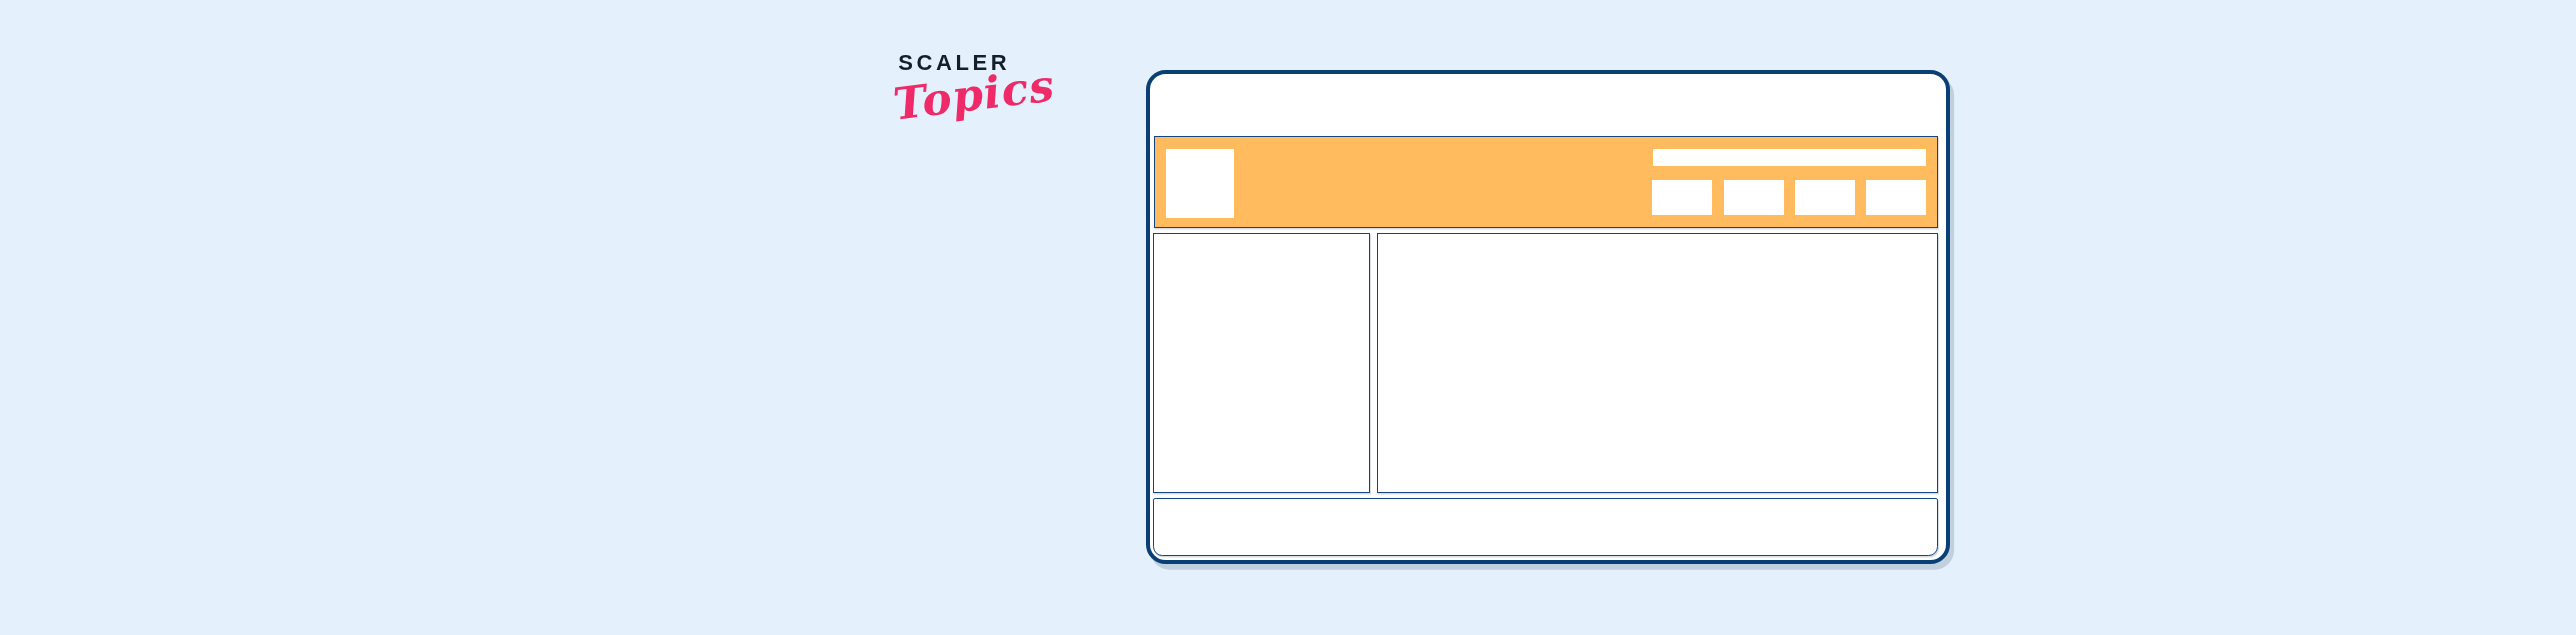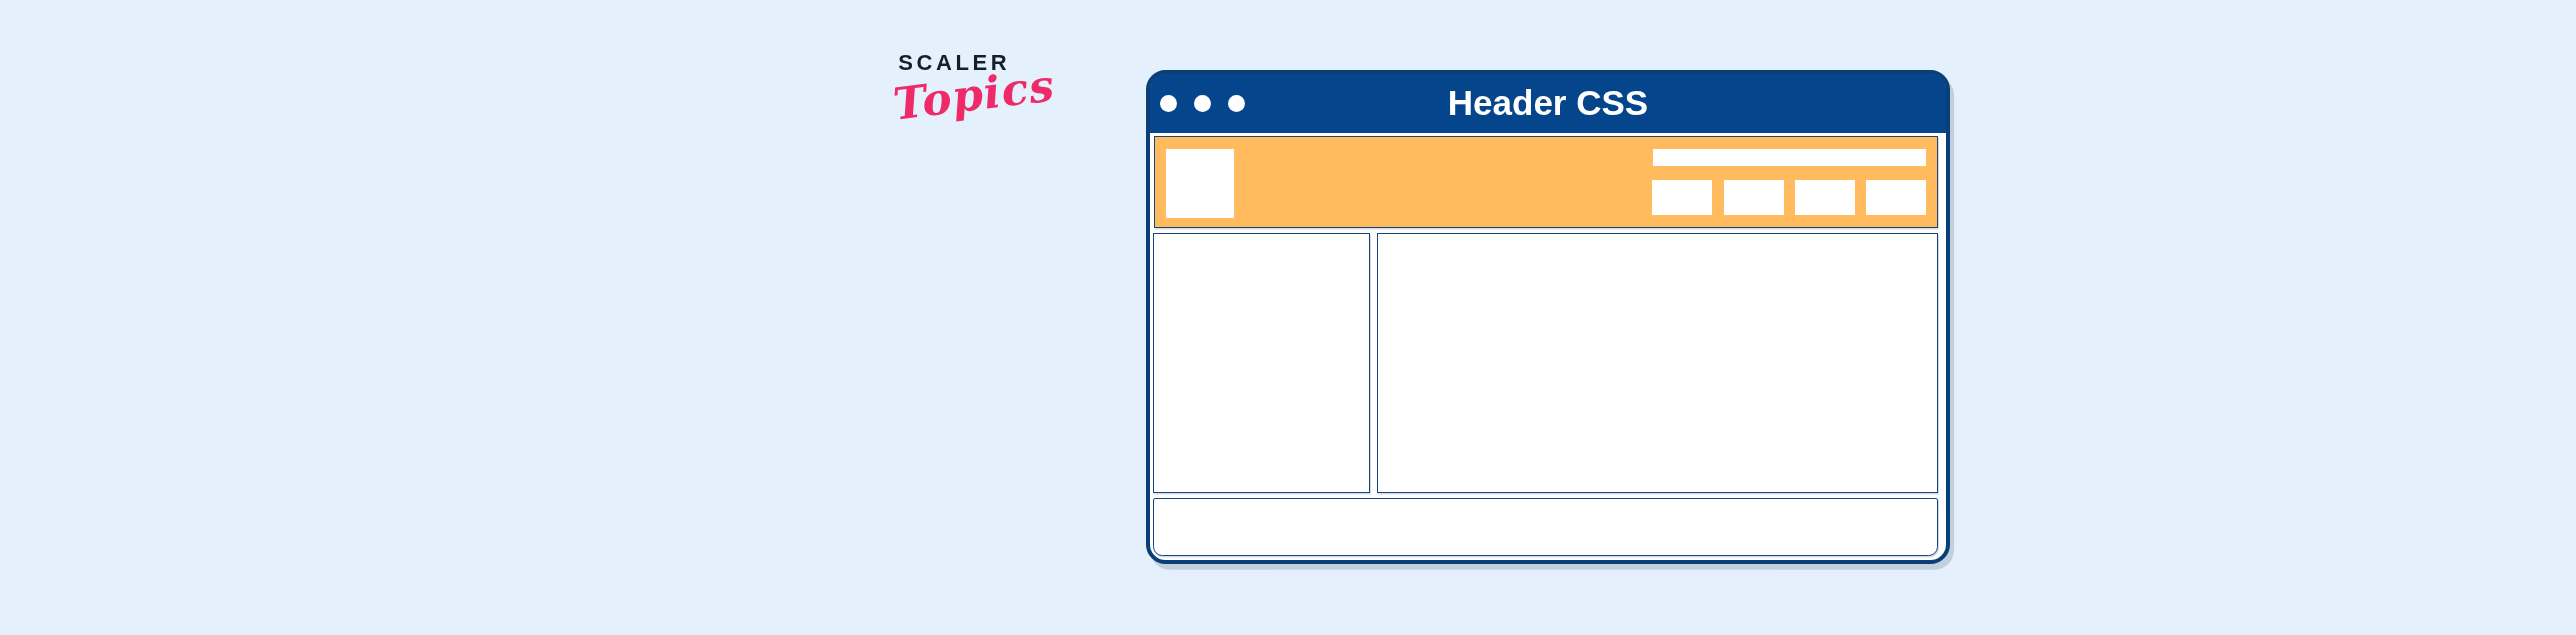--- a/index.html
+++ b/index.html
@@ -133,28 +133,20 @@
 </head>
 <body>
 
 <div class="brand">
   <div class="brand-top">SCALER</div>
   <div class="brand-bottom">Topics</div>
 </div>
 
 <div class="window">
 
-  <div class="titlebar">
-    <div class="dots">
-      <span class="dot"></span>
-      <span class="dot"></span>
-      <span class="dot"></span>
-    </div>
-    <div class="titlebar-title">Header CSS</div>
-  </div>
 
   <div class="wirebox header-bar">
     <div class="ph-logo"></div>
     <div class="ph-search"></div>
     <div class="ph-nav-row">
       <div class="ph-nav"></div>
       <div class="ph-nav"></div>
       <div class="ph-nav"></div>
       <div class="ph-nav"></div>
     </div>

